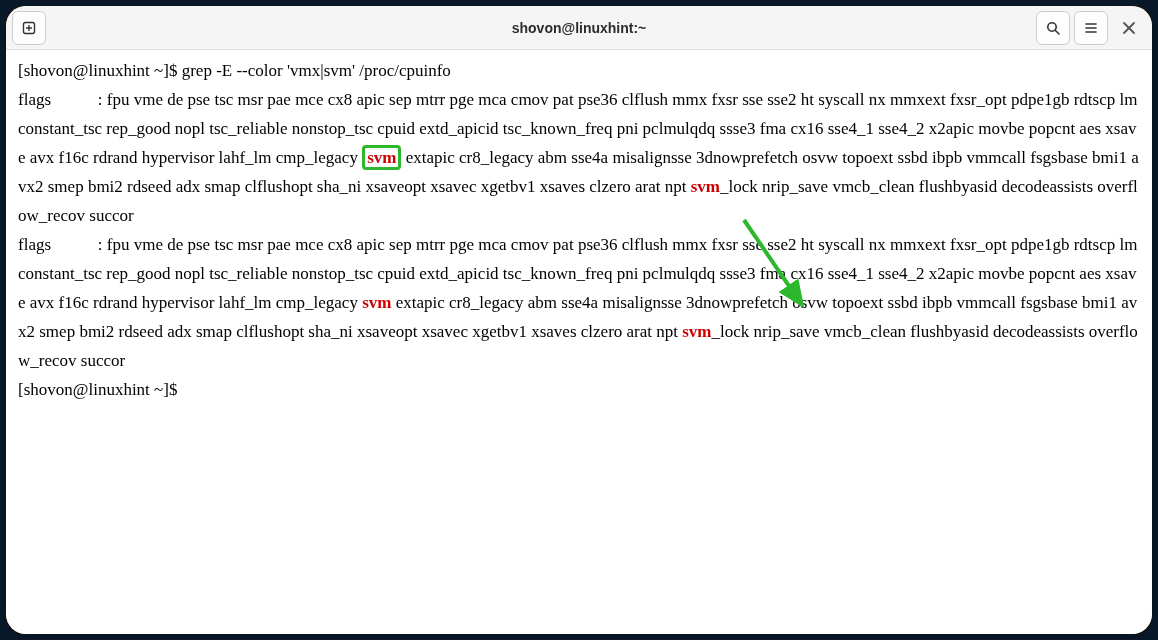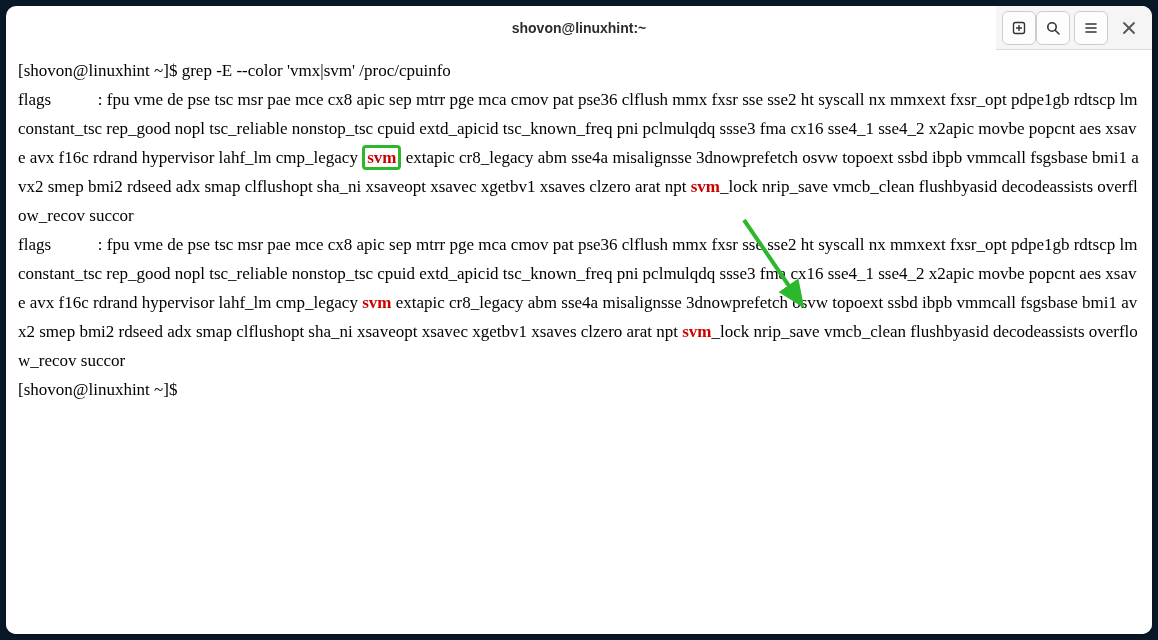--- a/index.html
+++ b/index.html
@@ -9,29 +9,28 @@
   }
   body {
     background: #0a1929;
     font-family: sans-serif;
     width: 1158px;
     height: 640px;
     overflow: hidden;
     position: relative;
   }
   .window {
-    background: #ffffff;
-    border-radius: 10px;
+    background: #eab308;
+    border-radius: 20px;
     margin: 6px;
     height: 628px;
     overflow: hidden;
     box-shadow: 0 2px 8px rgba(0,0,0,0.3);
     display: flex;
     flex-direction: column;
-    align-items: flex-end;
   }
   .titlebar {
     height: 44px;
     background: #f5f5f5;
     border-bottom: 1px solid #ddd;
     display: flex;
     align-items: center;
     justify-content: space-between;
     padding: 0 6px;
   }

